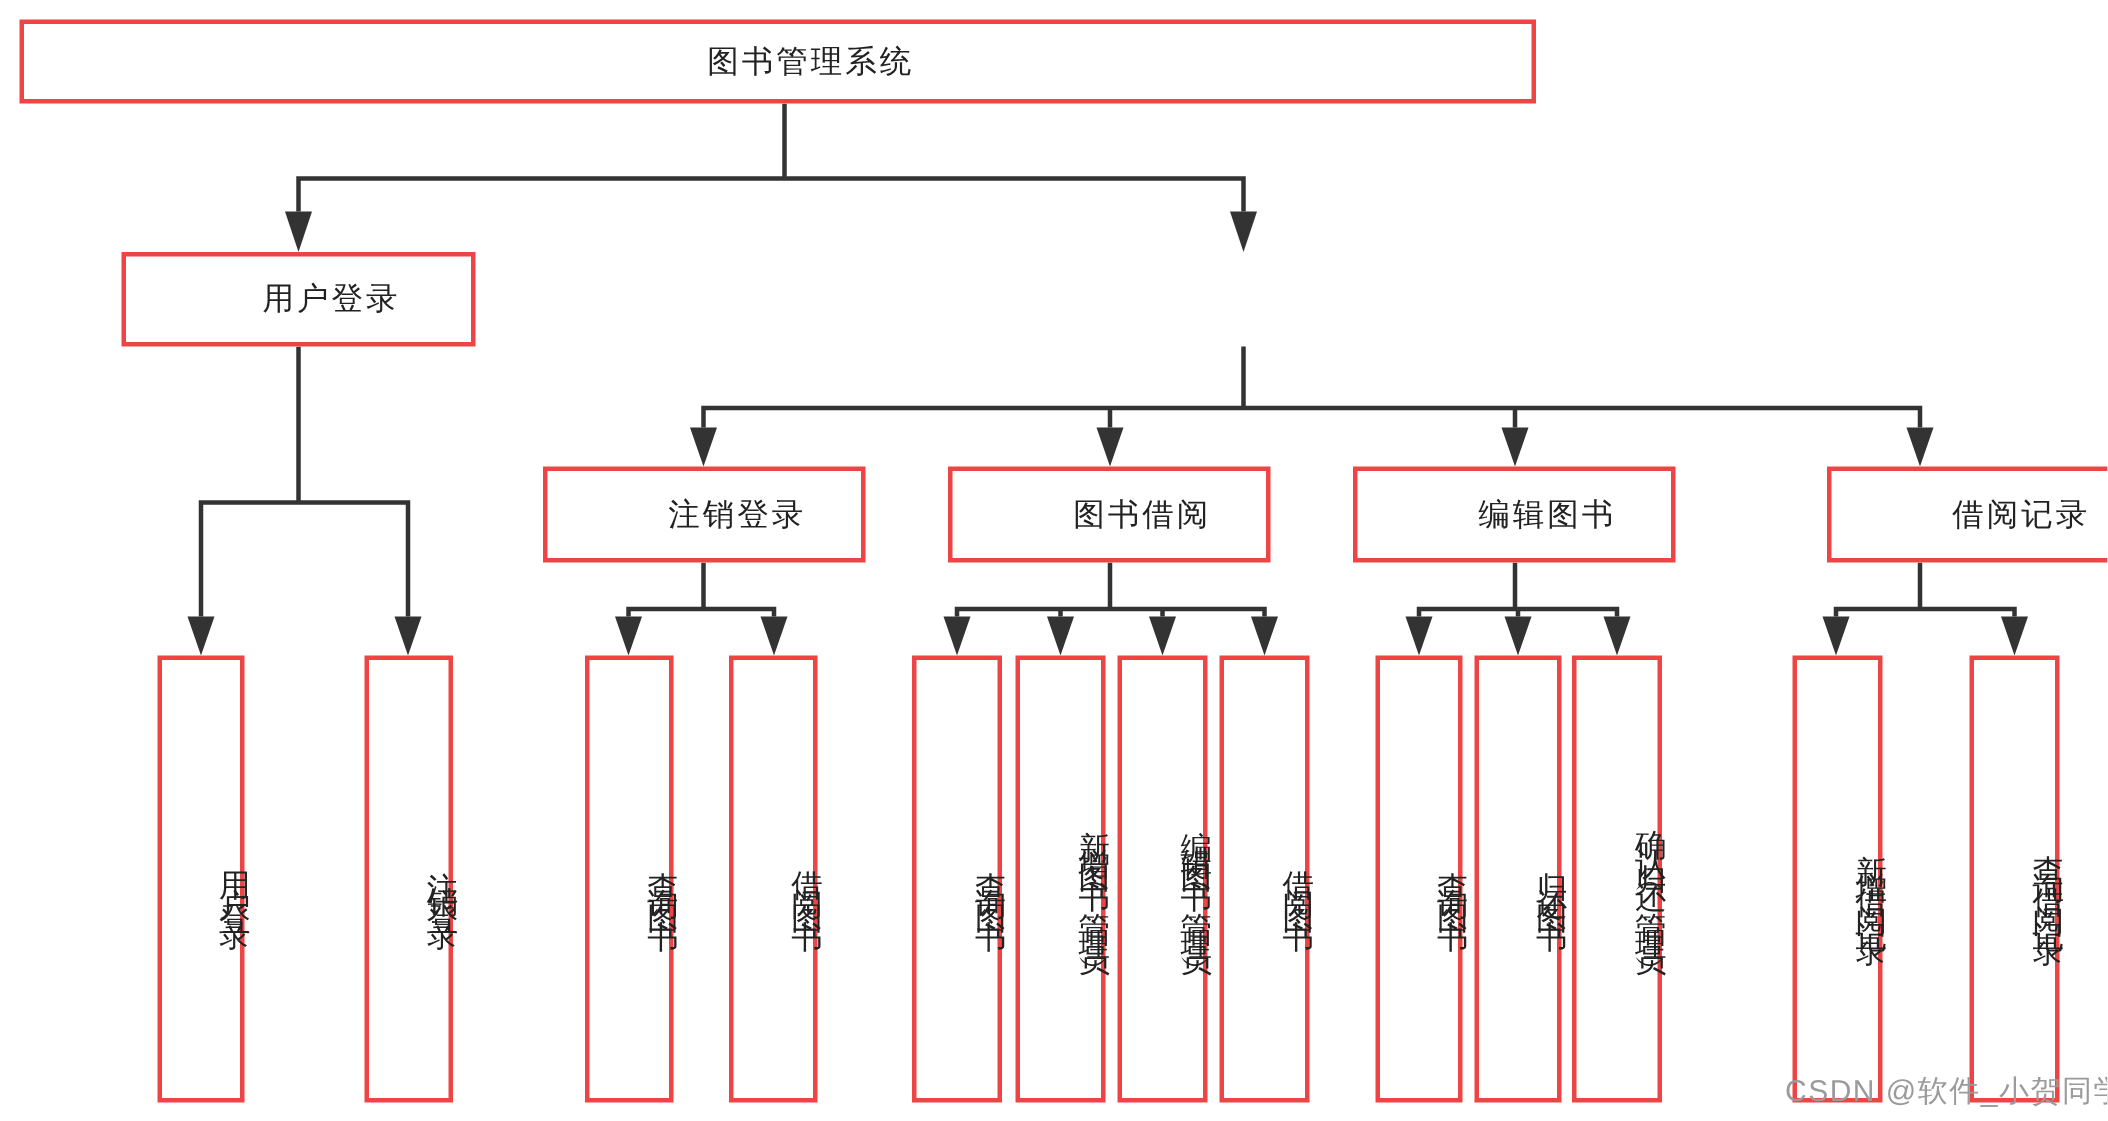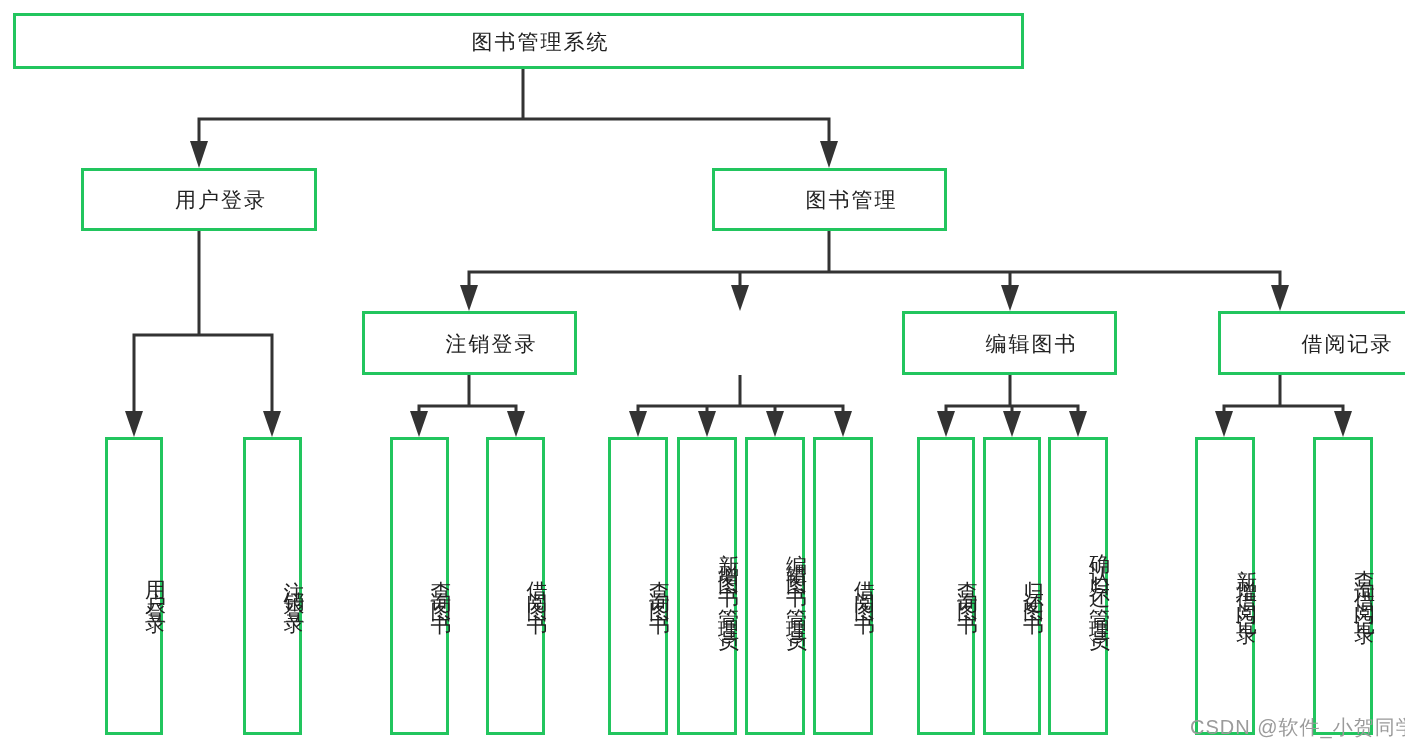--- a/index.html
+++ b/index.html
@@ -18,21 +18,21 @@
   }
   svg.connectors path {
     fill: none;
     stroke: #333333;
     stroke-width: 3;
   }
   svg.connectors polygon { fill: #333333; stroke: none; }
   .box {
     position: absolute;
     box-sizing: border-box;
-    border: 3px solid #22c55e;
+    border: 3px solid #ef4444;
     background: #ffffff;
     display: flex;
     align-items: center;
     justify-content: center;
     color: #222222;
     font-size: 21px;
     letter-spacing: 2px;
     text-align: center;
     line-height: 1;
     padding-left: 44px;
@@ -90,23 +90,23 @@
     <polygon points="1069,411 1087,411 1078,437"></polygon>
 
     <path d="M1280,375 V406 M1224,411 V406 H1343 V411"></path>
     <polygon points="1215,411 1233,411 1224,437"></polygon>
     <polygon points="1334,411 1352,411 1343,437"></polygon>
   </svg>
 
   <div class="box" style="left:13px; top:13px; width:1011px; height:56px;">图书管理系统</div>
 
   <div class="box" style="left:81px; top:168px; width:236px; height:63px;">用户登录</div>
-  <div class="box" style="left:712px; top:168px; width:235px; height:63px;">图书管理</div>
 
   <div class="box" style="left:362px; top:311px; width:215px; height:64px;">注销登录</div>
+  <div class="box" style="left:632px; top:311px; width:215px; height:64px;">图书借阅</div>
   <div class="box" style="left:902px; top:311px; width:215px; height:64px;">编辑图书</div>
   <div class="box" style="left:1172px; top:311px; width:215px; height:64px;margin-left:46px;">借阅记录</div>
 
   <div class="box vbox" style="left:105px; top:437px; width:58px; height:298px;">用户登录</div>
   <div class="box vbox" style="left:243px; top:437px; width:59px; height:298px;">注销登录</div>
 
   <div class="box vbox" style="left:390px; top:437px; width:59px; height:298px;">查询图书</div>
   <div class="box vbox" style="left:486px; top:437px; width:59px; height:298px;">借阅图书</div>
 
   <div class="box vbox" style="left:608px; top:437px; width:60px; height:298px;">查询图书</div>

